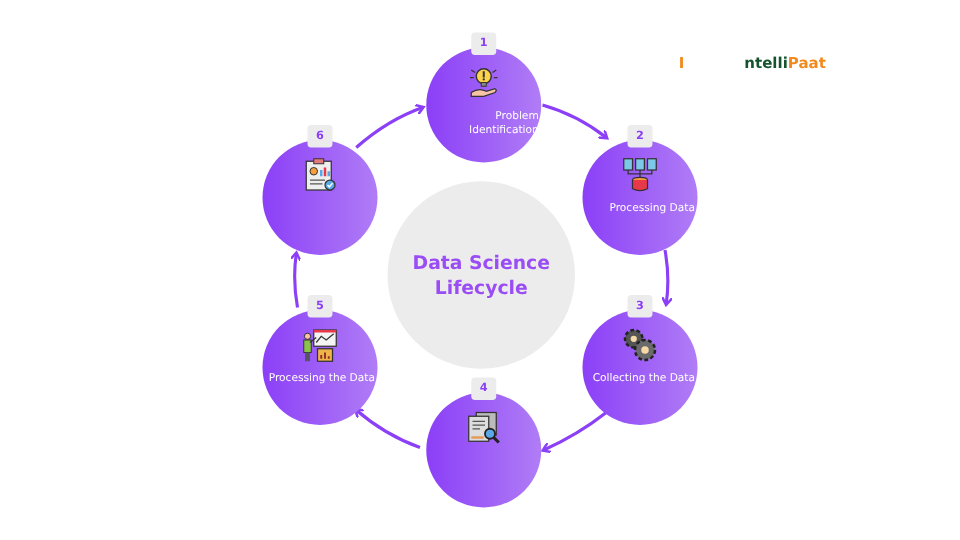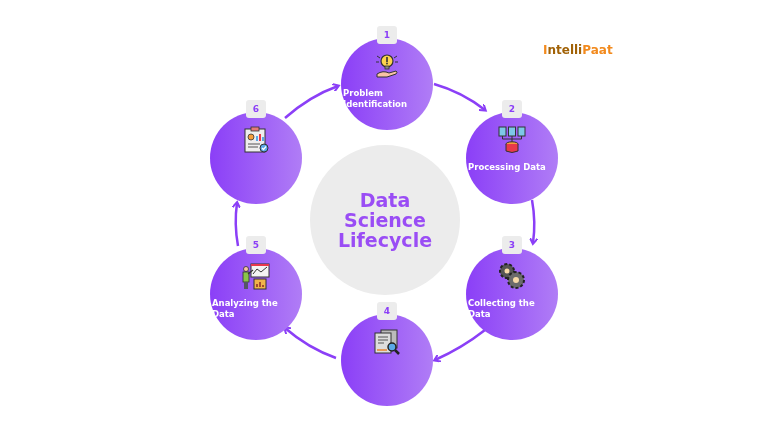--- a/index.html
+++ b/index.html
@@ -1,26 +1,26 @@
 <!DOCTYPE html>
 <html><head>
 <meta charset="utf-8">
 <style>
   html, body { margin:0; padding:0; }
   body { width:768px; height:432px; background:#ffffff; position:relative; overflow:hidden; font-family:"DejaVu Sans", sans-serif; }
   .canvas { position:absolute; left:0; top:0; width:768px; height:432px; }
   .center-circle { position:absolute; left:310px; top:145px; width:150px; height:150px; border-radius:50%; background:#ececec; display:flex; align-items:center; justify-content:center; text-align:center; }
-  .center-title { color:#9a4df5; font-weight:bold; font-size:19px; line-height:20px; width:120px; }
+  .center-title { color:#9a4df5; font-weight:bold; font-size:15px; line-height:20px; width:120px; }
   .node { position:absolute; width:92px; height:92px; border-radius:50%; background:linear-gradient(90deg,#8b3ff7 0%,#b07df6 100%); }
   .node .badge { position:absolute; left:36px; top:-12px; width:20px; height:18px; background:#ececec; border-radius:3px; color:#8b3ff7; font-size:9px; font-weight:bold; text-align:center; line-height:18px; }
   .node .icon { position:absolute; left:30px; top:12px; width:32px; height:32px; }
-  .node .label { position:absolute; left:2px; right:2px; top:50px; color:#fff; font-size:8.5px; line-height:11px; text-align:left; font-weight:bold; }
+  .node .label { position:absolute; left:2px; right:2px; top:50px; color:#fff; font-size:8.5px; line-height:11px; text-align:right; font-weight:normal; }
   .arrows { position:absolute; left:0; top:0; }
   .logo { position:absolute; left:543px; top:41px; height:18px; display:flex; align-items:center; font-weight:bold; font-size:12px; }
-  .logo .i-part { color:#a16207; }
+  .logo .i-part { color:#14532d;padding-left:48px; }
   .logo .p-part { color:#f28a1d; }
 </style>
 </head>
 <body>
 
 <div class="canvas">
 
   <svg class="arrows" width="768" height="432">
     <defs>
       <marker id="ah" markerWidth="8" markerHeight="8" refX="5" refY="4" orient="auto" markerUnits="userSpaceOnUse">
@@ -100,21 +100,21 @@
       <rect x="11" y="4" width="18" height="13" fill="#f4f4f4" stroke="#333" stroke-width="1"></rect>
       <rect x="11" y="4" width="18" height="2" fill="#e8394a"></rect>
       <path d="M13,14 L17,9 L21,12 L27,7" stroke="#333" stroke-width="1" fill="none"></path>
       <circle cx="6" cy="9" r="2.5" fill="#f9c3a6" stroke="#333" stroke-width="0.8"></circle>
       <rect x="3" y="12" width="6" height="10" fill="#8bc34a" stroke="#333" stroke-width="0.8"></rect>
       <path d="M8,14 L13,10" stroke="#333" stroke-width="1.2"></path>
       <rect x="4" y="22" width="4" height="7" fill="#556"></rect>
       <rect x="14" y="19" width="12" height="10" fill="#f0b34a" stroke="#333" stroke-width="1"></rect>
       <path d="M17,27 V24 M20,27 V22 M23,27 V25" stroke="#8b2a2a" stroke-width="1.5"></path>
     </svg>
-    <div class="label">Analyzing the Data</div>
+    <div class="label">Processing the Data</div>
   </div>
 
   <div class="node" style="left:210px;top:112px;">
     <div class="badge">6</div>
     <svg class="icon" viewBox="0 0 32 32">
       <rect x="5" y="5" width="20" height="23" fill="#eee" stroke="#333" stroke-width="1"></rect>
       <rect x="11" y="3" width="8" height="4" fill="#e57a7a" stroke="#333" stroke-width="0.8"></rect>
       <circle cx="11" cy="13" r="3" fill="#f59e3b" stroke="#333" stroke-width="0.8"></circle>
       <rect x="16" y="12" width="2" height="5" fill="#5aa8e8"></rect>
         <rect x="19" y="10" width="2" height="7" fill="#e8394a"></rect>

